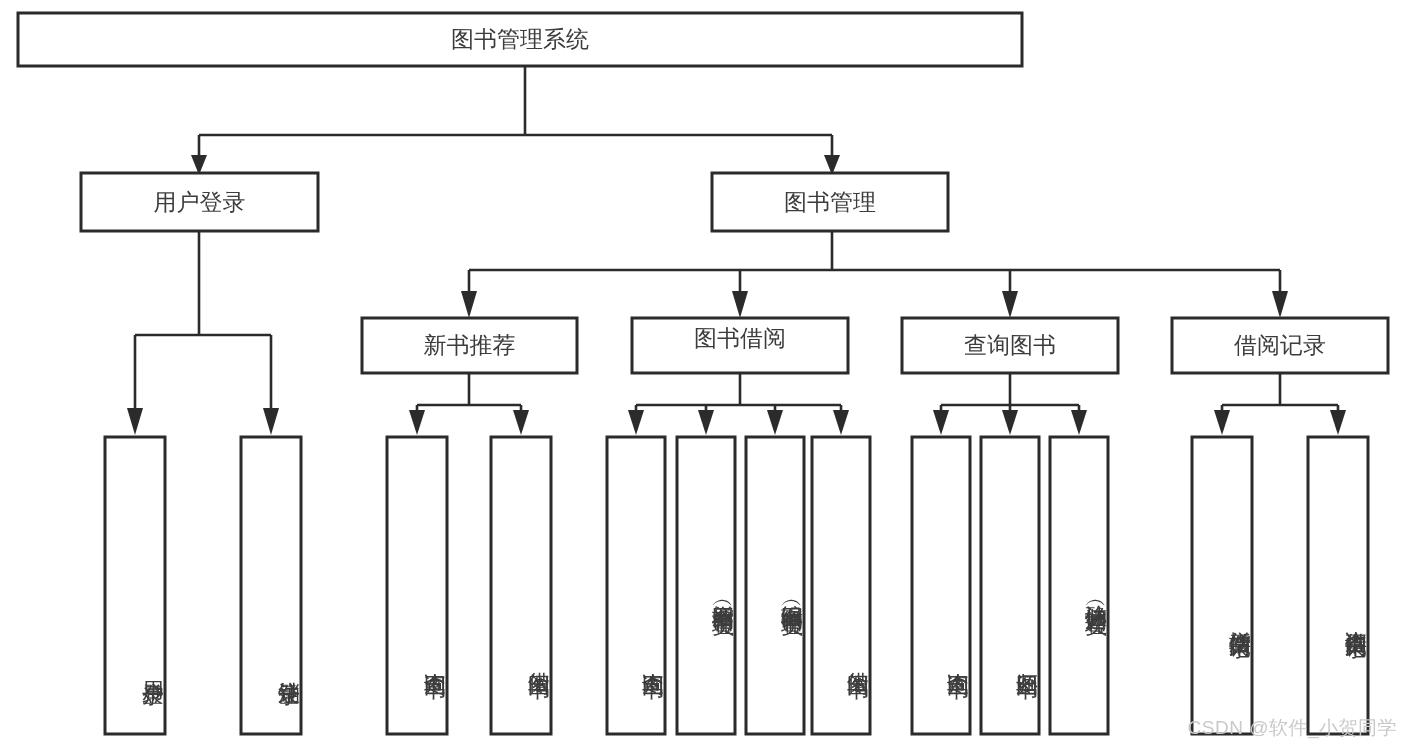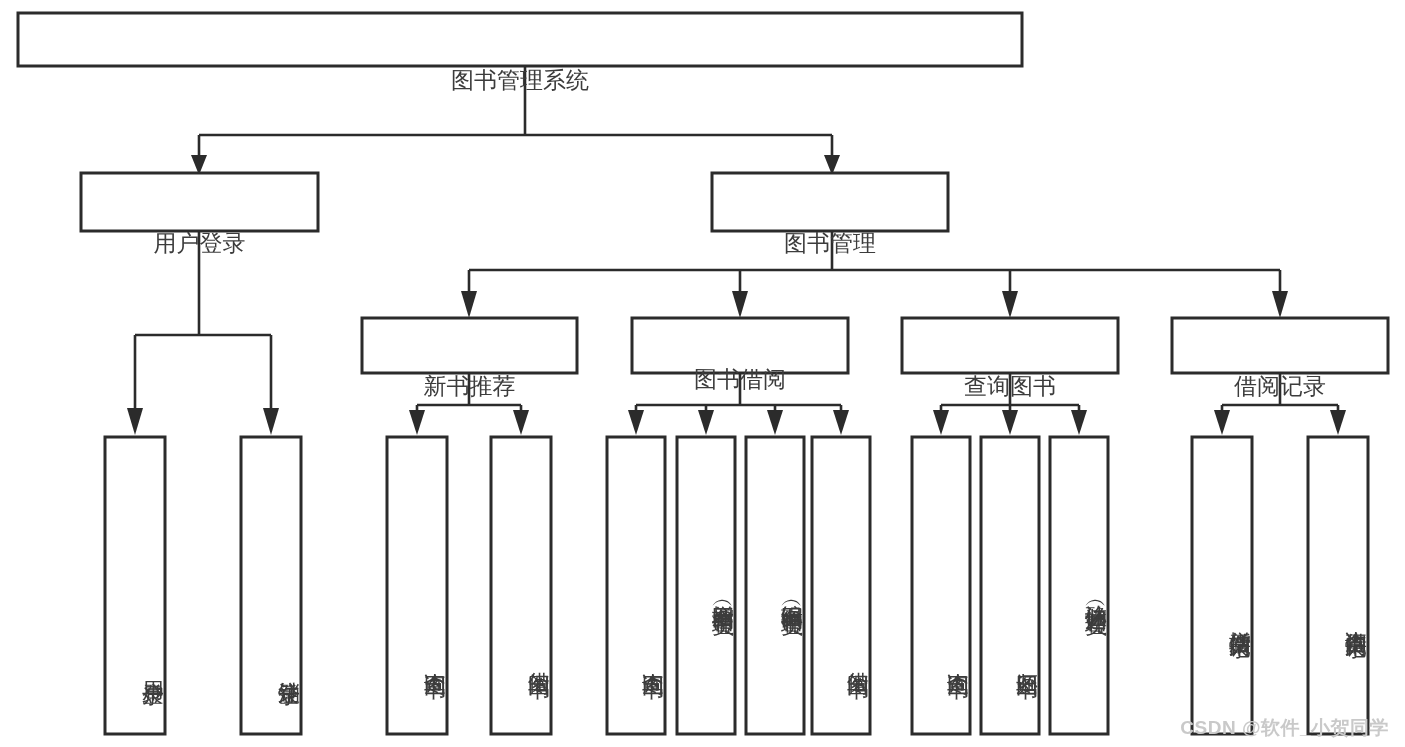--- a/index.html
+++ b/index.html
@@ -45,42 +45,40 @@
   }
   .box-text-h {
     position: absolute;
     display: flex;
     align-items: center;
     justify-content: center;
     font-family: "Liberation Sans", "DejaVu Sans", sans-serif;
     color: #3c3c3c;
     white-space: nowrap;
     pointer-events: none;
-    margin-top: 41px;
   }
   .connector {
     fill: none;
     stroke: #2b2b2b;
     stroke-width: 2.6;
   }
   .arrow-head {
     fill: #2b2b2b;
     stroke: none;
   }
   .watermark {
     position: absolute;
-    right: 16px;
+    right: 8px;
     bottom: 6px;
     font-family: "Liberation Sans", "DejaVu Sans", sans-serif;
     font-size: 19px;
     color: #c9c9c9;
     letter-spacing: 0.5px;
     white-space: nowrap;
     user-select: none;
-    font-weight: bold;
   }
 </style>
 </head>
 <body>
 
 <div id="diagram-root">
 
   <svg class="flow" viewBox="0 0 1405 747" xmlns="http://www.w3.org/2000/svg">
 
     <g>

